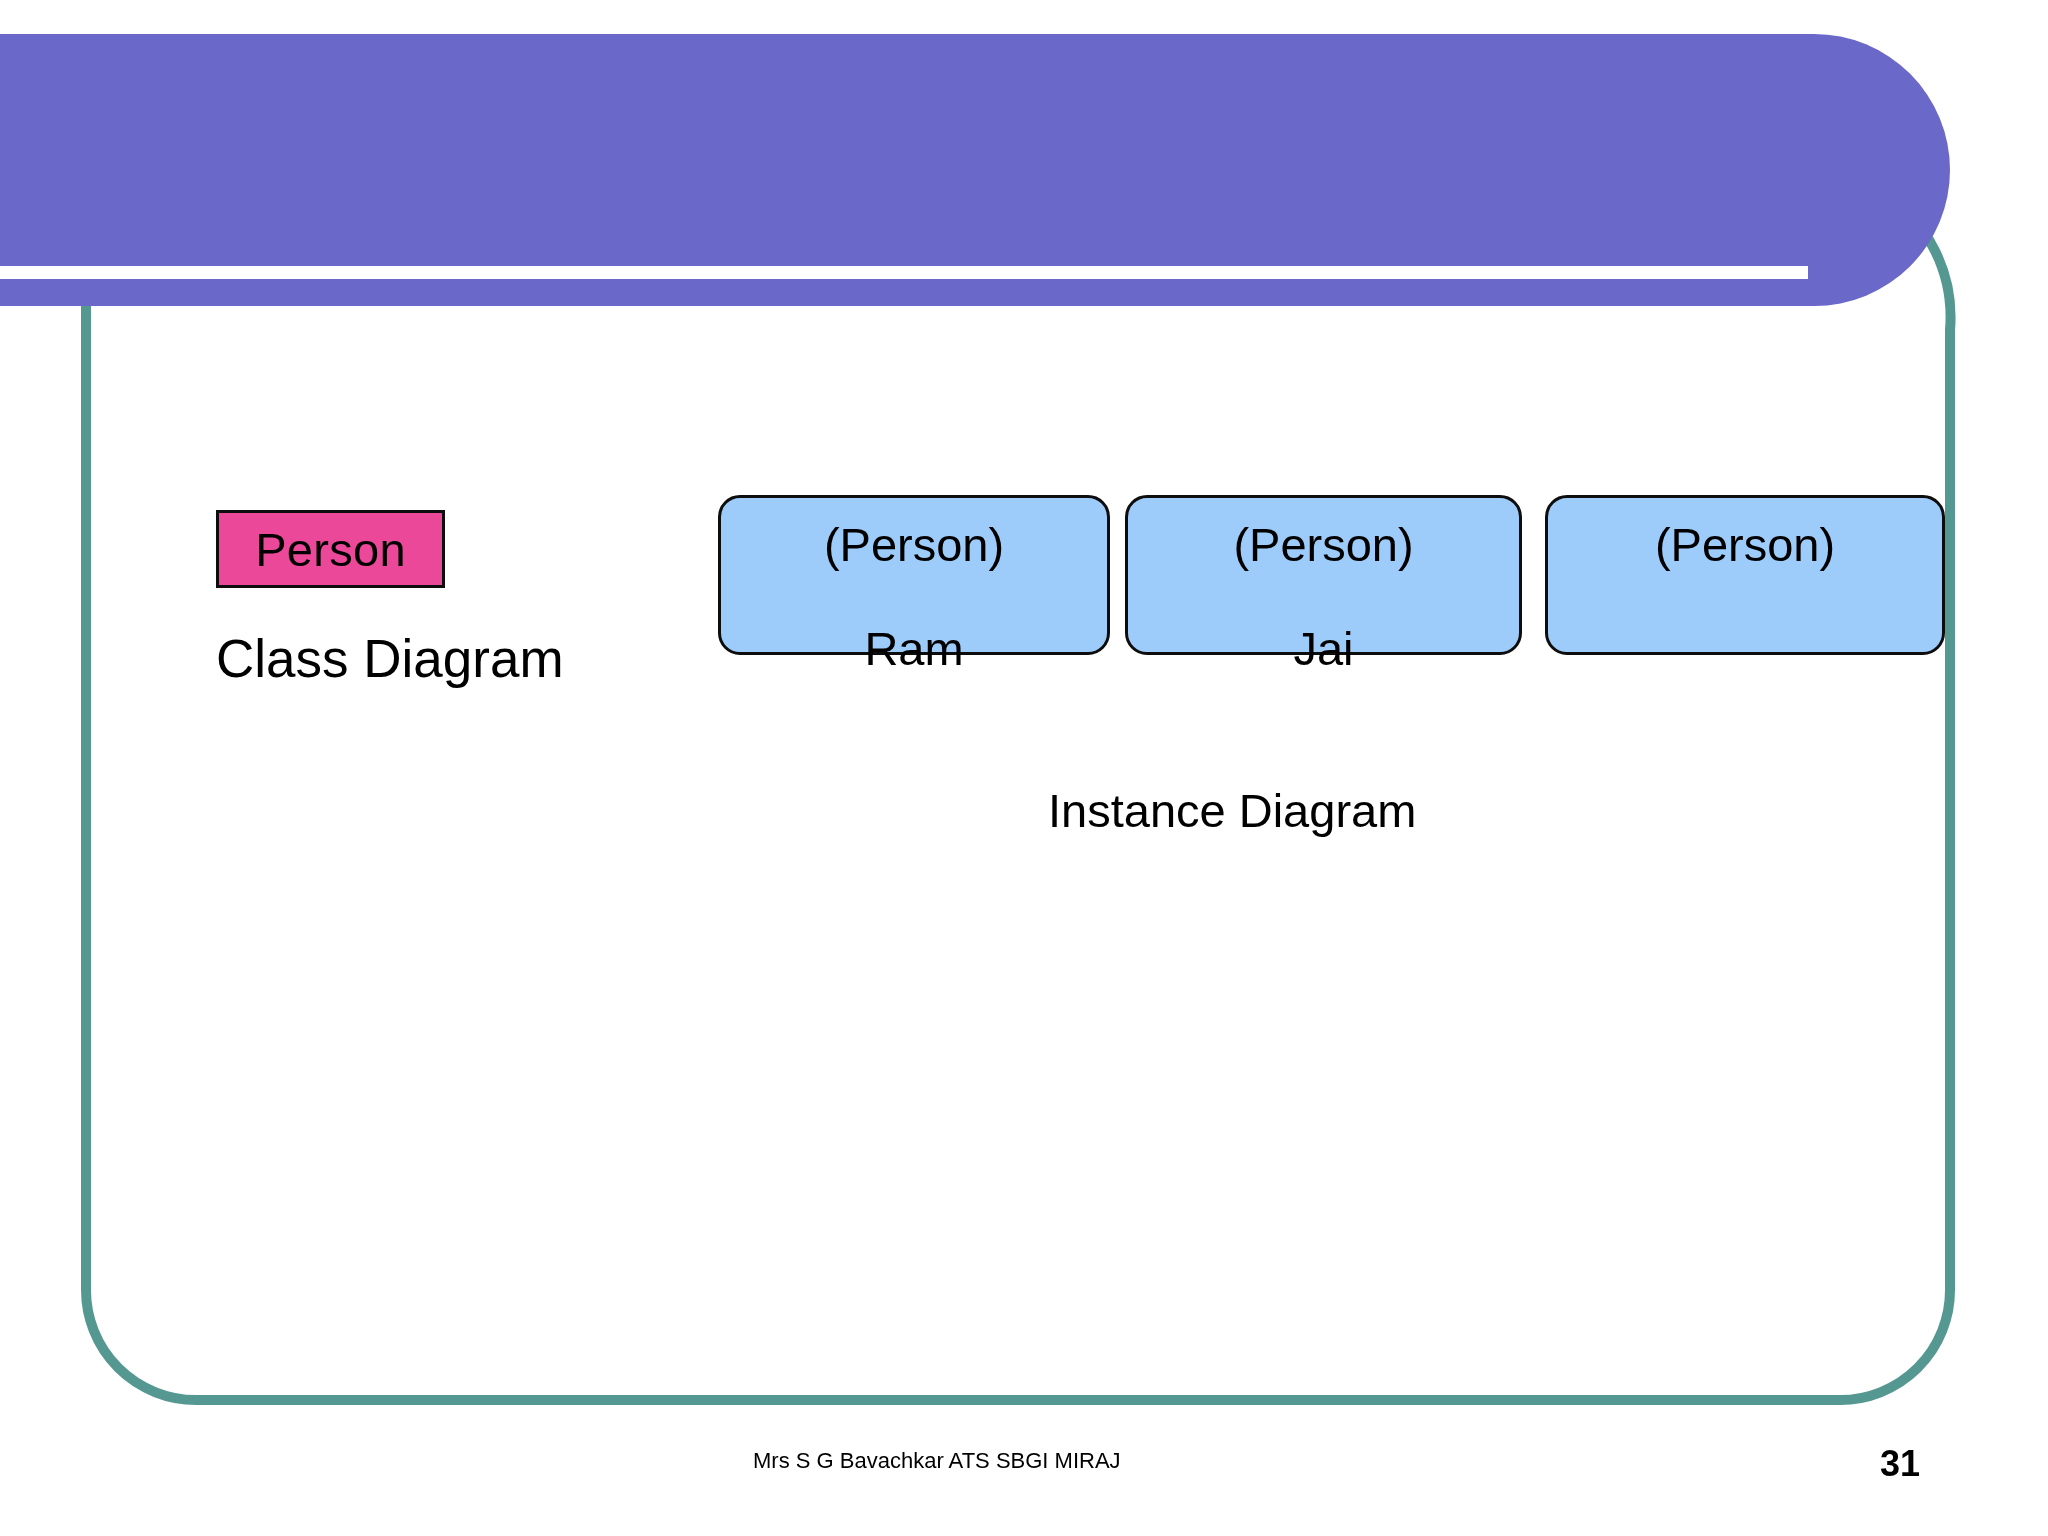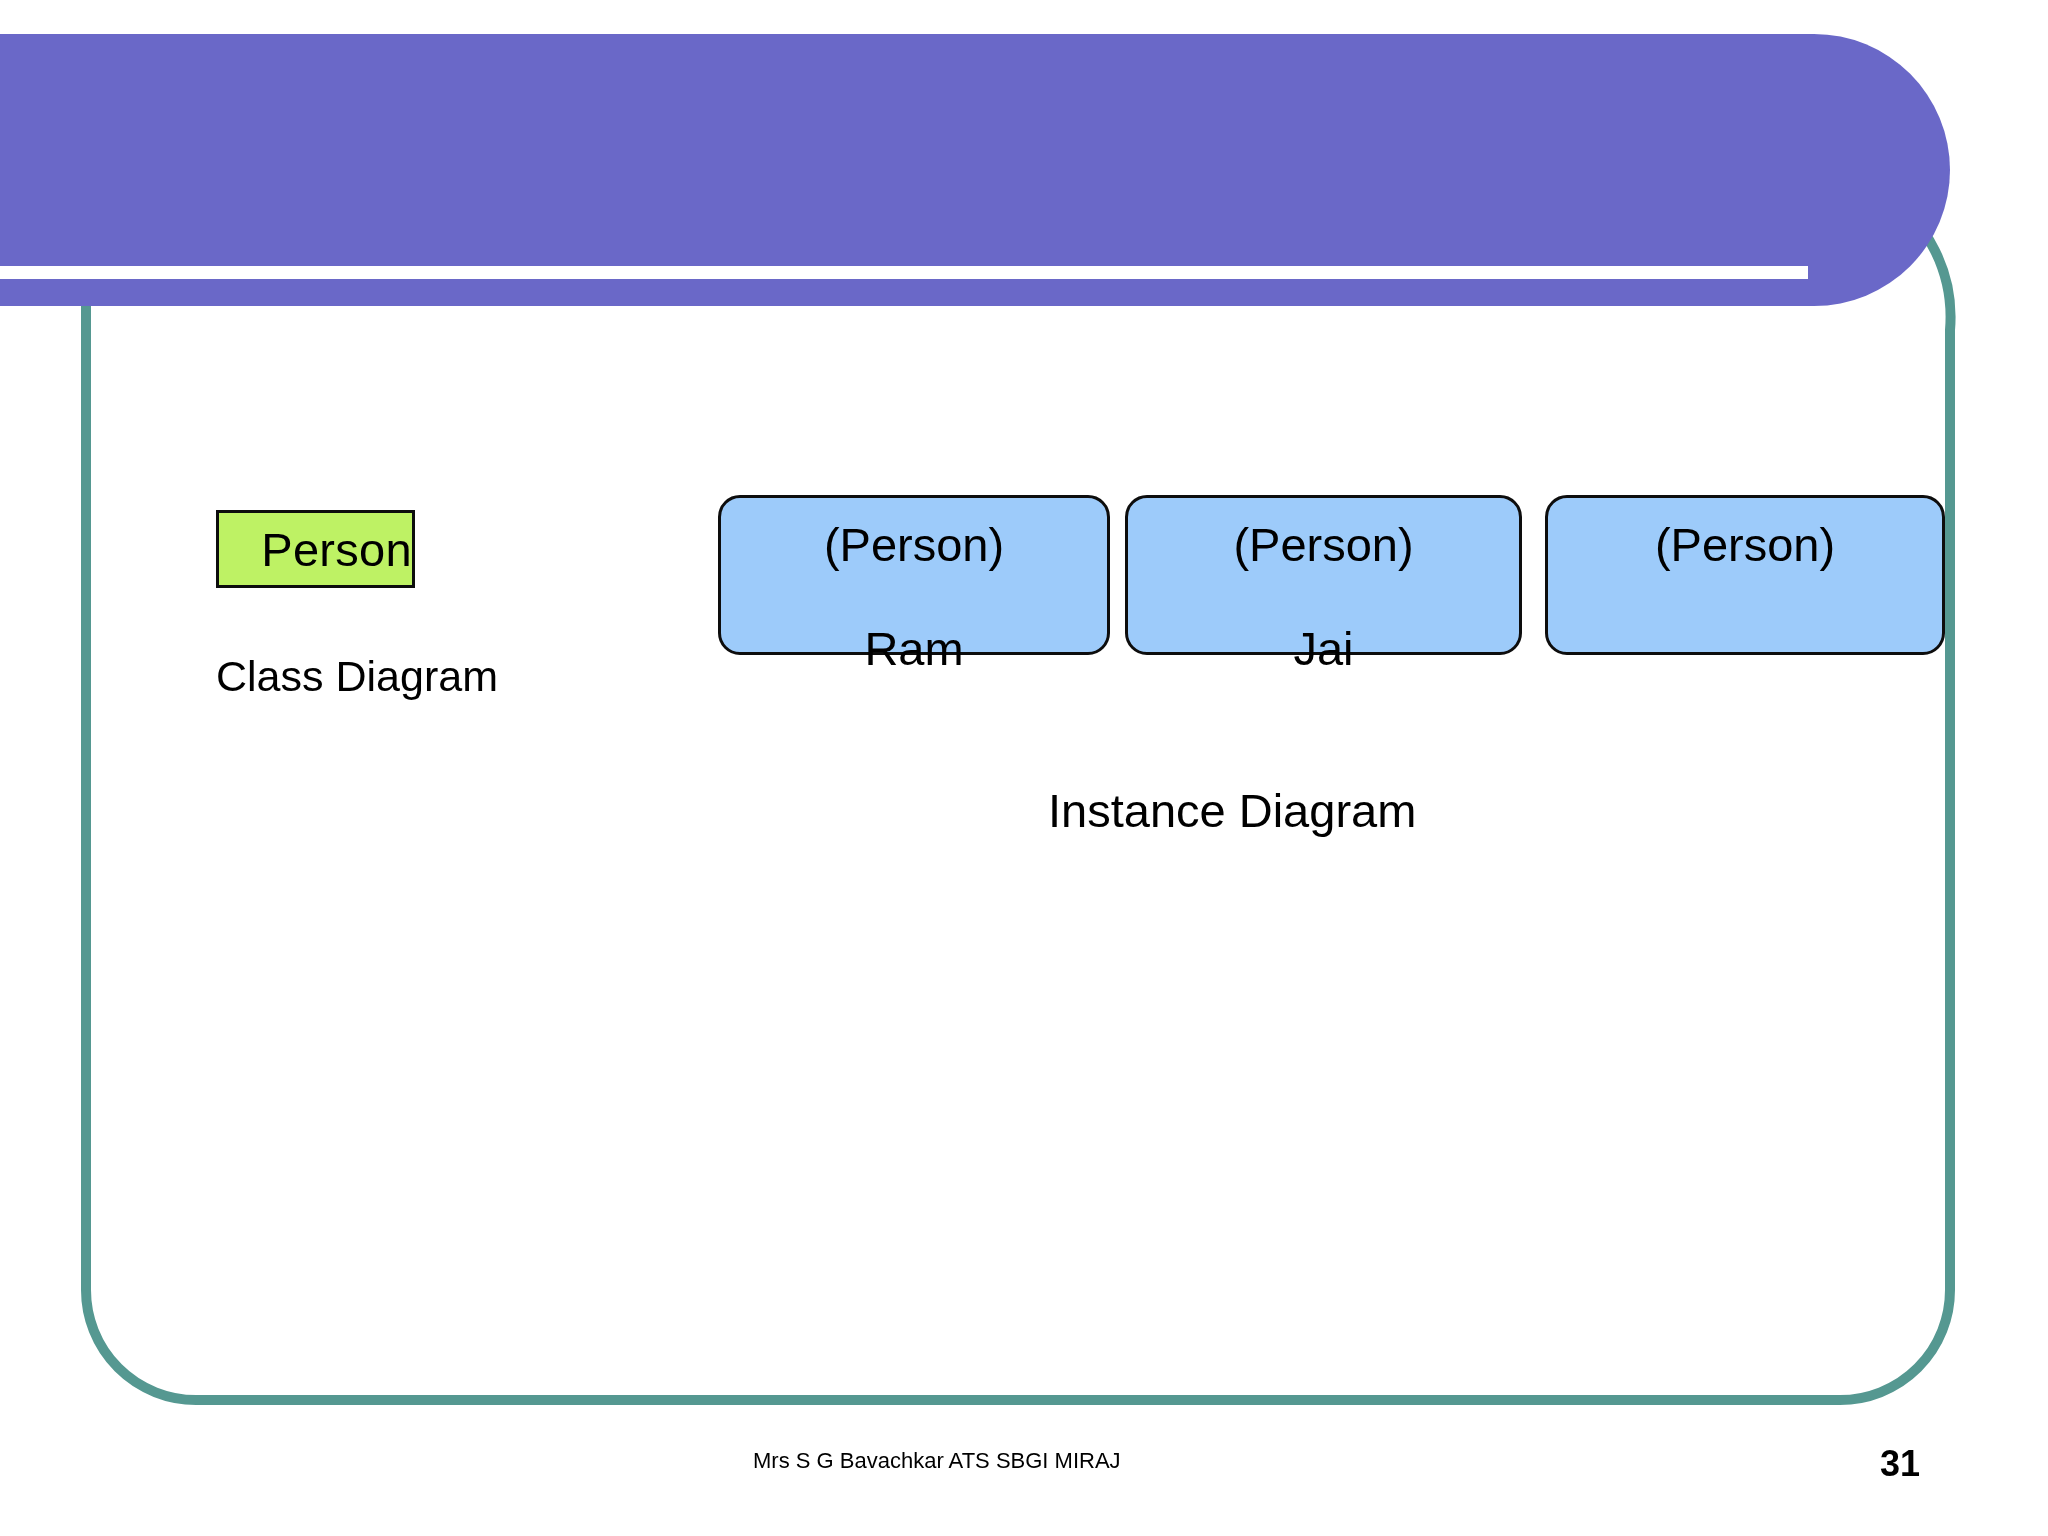--- a/index.html
+++ b/index.html
@@ -51,39 +51,39 @@
     left: 0; top: 0;
     width: 2048px; height: 1536px;
     z-index: 5;
   }
 
   
   .class-box {
     position: absolute;
     left: 216px;
     top: 510px;
-    width: 199px;
+    width: 229px;
     height: 78px;
-    background: #bef264;
+    background: #ec4899;
     border: 3px solid #0D0D0D;
     box-sizing: border-box;
     display: flex;
     align-items: center;
-    justify-content: flex-end;
+    justify-content: center;
     font-size: 47px;
     color: #000000;
     letter-spacing: .3px;
   }
 
   .class-caption {
     position: absolute;
     left: 216px;
-    top: 652px;
+    top: 628px;
     width: 360px;
-    font-size: 43px;
+    font-size: 53px;
     color: #000000;
     white-space: nowrap;
   }
 
   
   .inst-box {
     position: absolute;
     top: 495px;
     height: 160px;
     background: #9DCBFA;

